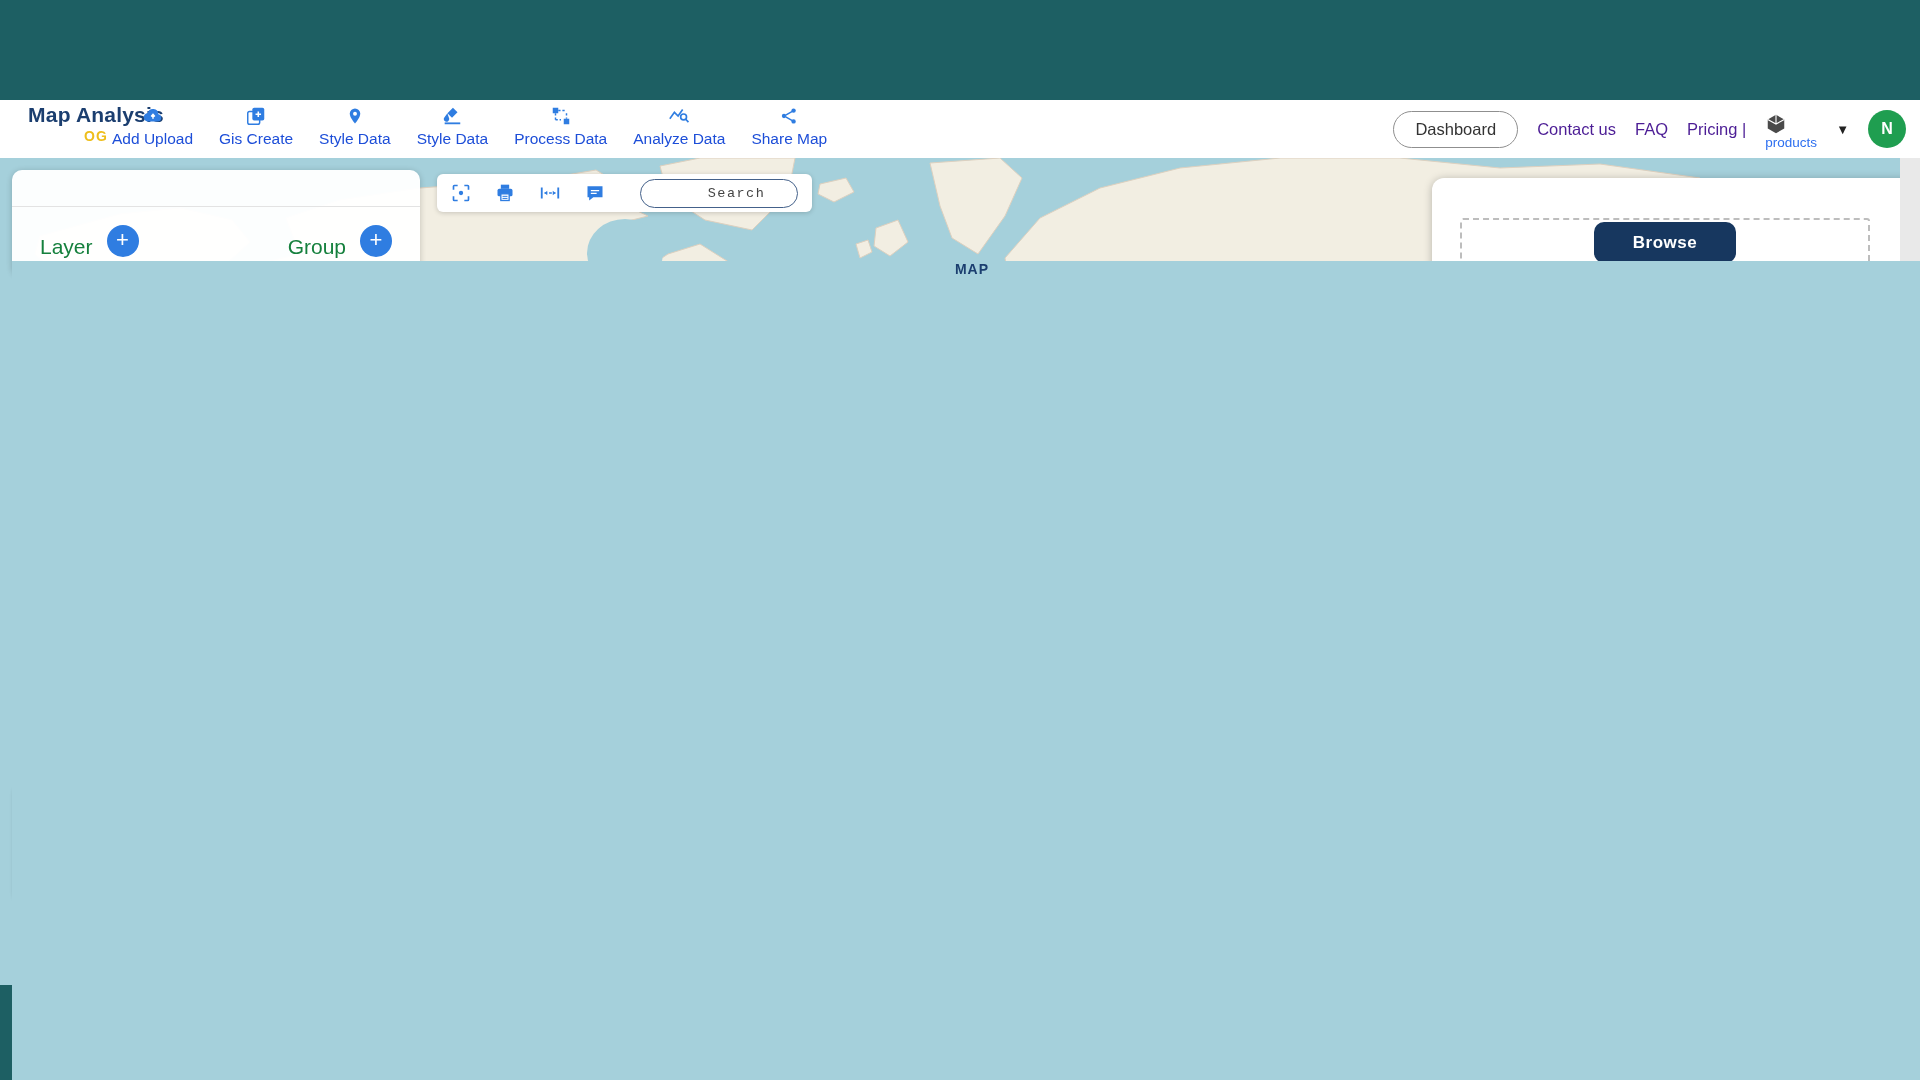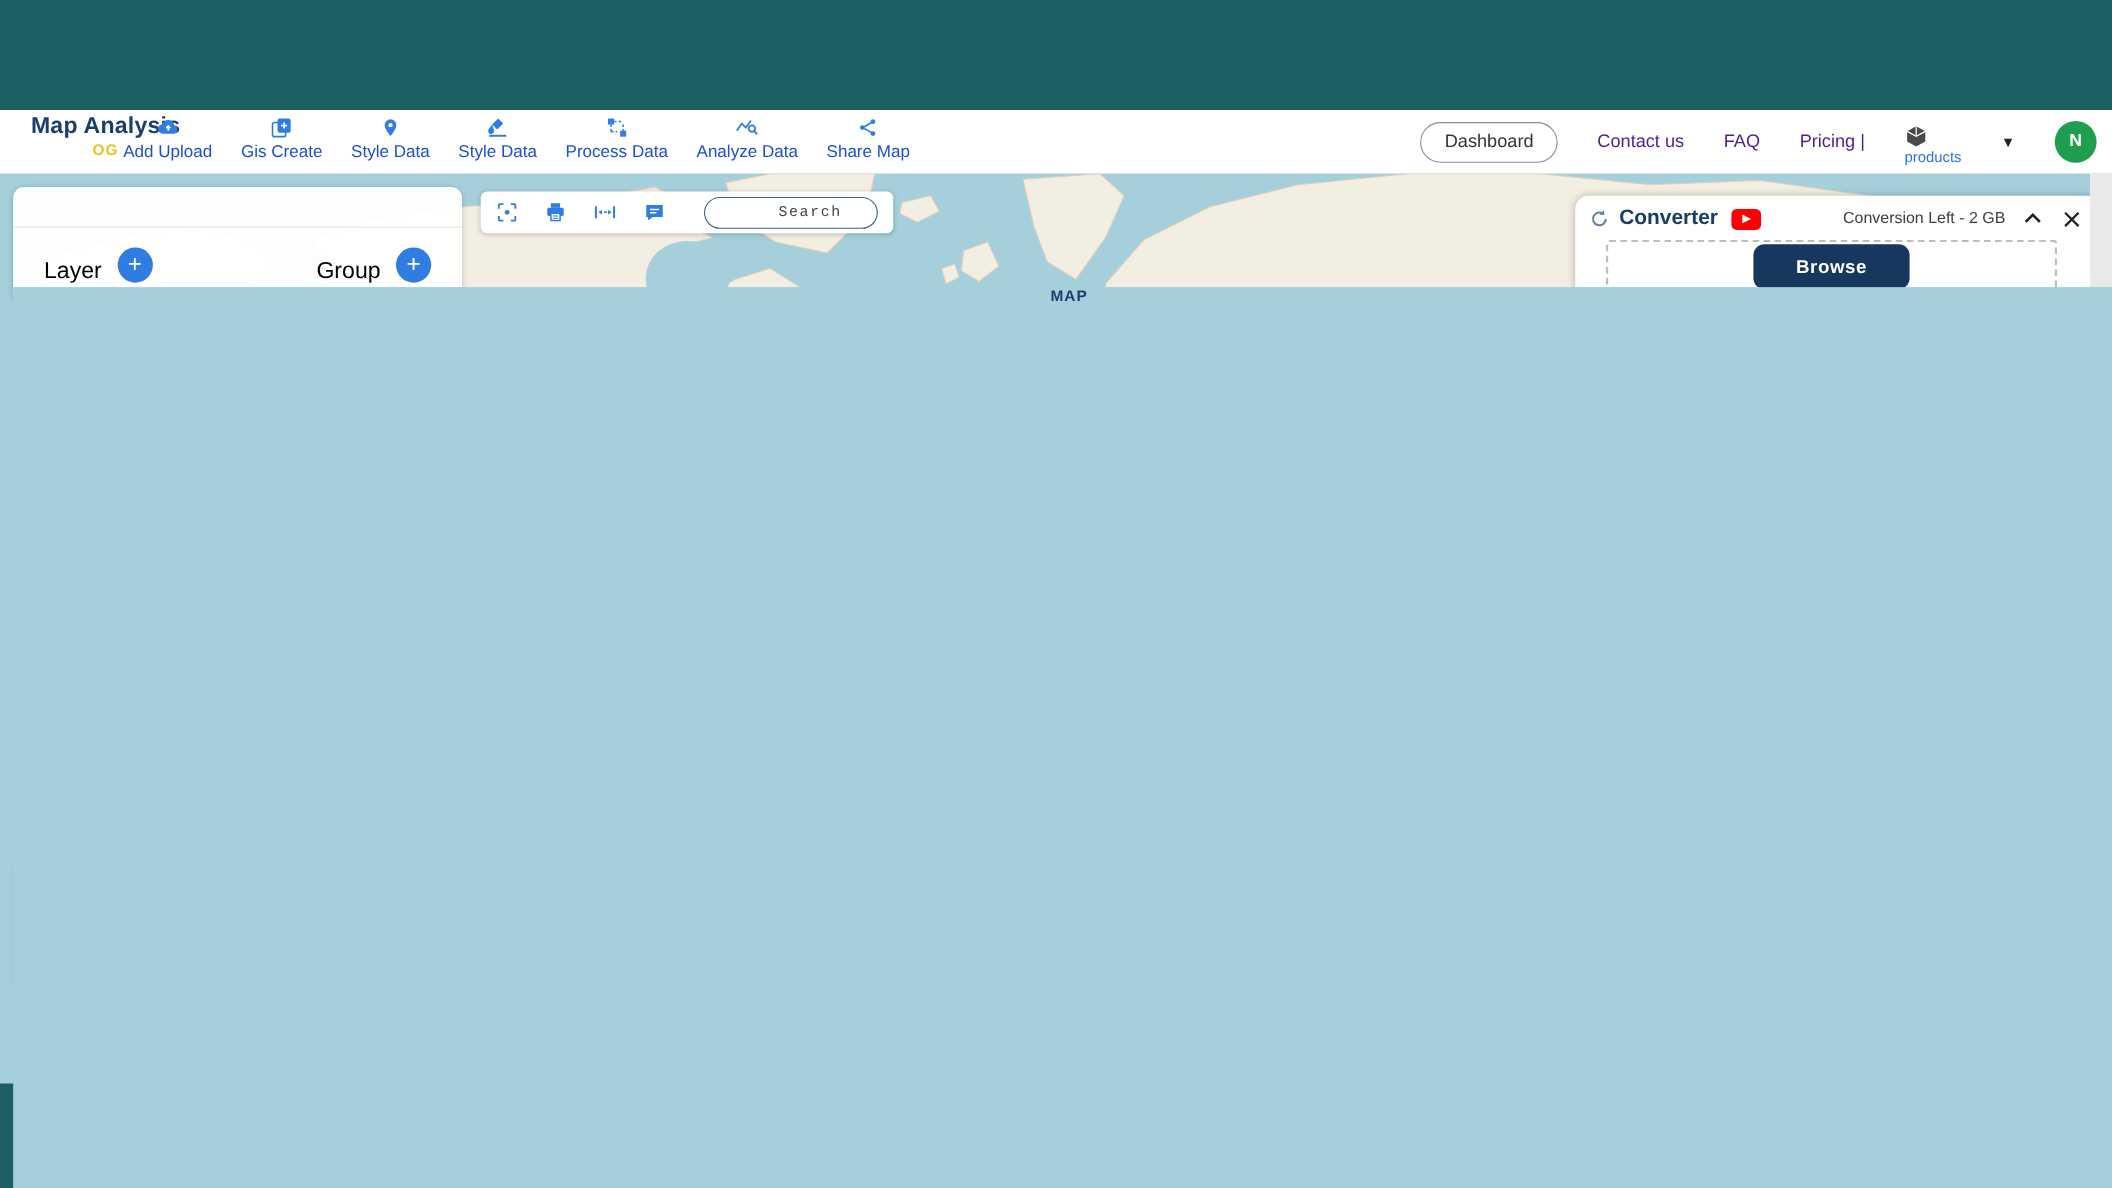--- a/index.html
+++ b/index.html
@@ -9,36 +9,36 @@
   
   .header { position:absolute; left:0; top:100px; width:1920px; height:58px; background:#fff; z-index:30; }
   .logo { position:absolute; left:12px; top:3px; width:168px; text-align:center; cursor:pointer; }
   .logo-title { font-size:21px; font-weight:bold; color:#1b3e6f; letter-spacing:.2px; }
   .logo-sub { font-size:14px; font-weight:bold; letter-spacing:1px; margin-top:1px; }
   .logo-sub .map { color:#1b3e6f; } .logo-sub .og { color:#eebe1b; }
   .nav { position:absolute; left:112px; top:5px; display:flex; gap:26px; }
   .nav-item { display:flex; flex-direction:column; align-items:center; gap:3px; cursor:pointer; }
   .nav-item svg { height:22px; }
   .nav-label { font-size:15.5px; color:#1d4ed8; white-space:nowrap; }
-  .hdr-right { position:absolute; right:14px; top:0; height:58px; display:flex; align-items:center; gap:36px; }
+  .hdr-right { position:absolute; right:14px; top:0; height:58px; display:flex; align-items:center; gap:19px; }
   .pill-btn { border:1px solid #8f8f8f; border-radius:22px; padding:8px 21px; font-size:16.5px; color:#333; cursor:pointer; background:#fff; }
   .hdr-link { font-size:16.5px; color:#4c1d95; cursor:pointer; white-space:nowrap; }
   .products { display:flex; flex-direction:column; align-items:flex-start; cursor:pointer; margin-top:4px; }
   .products-label { font-size:13.5px; color:#2d6ff0; }
   .caret { font-size:13px; color:#222; cursor:pointer; }
   .avatar { width:38px; height:38px; border-radius:50%; background:#1f9e50; color:#fff; font-size:16px; font-weight:bold; display:flex; align-items:center; justify-content:center; cursor:pointer; }
 
   
   .map { position:absolute; left:0; top:158px; width:1920px; height:827px; background:#a5d0db; z-index:1; overflow:hidden; }
 
   
   .layers-panel { position:absolute; left:12px; top:170px; width:408px; height:106px; background:rgba(255,255,255,.97); border-radius:10px; box-shadow:0 1px 6px rgba(0,0,0,.2); z-index:10; }
   .layers-head { height:37px; border-bottom:1px solid #e3e3e3; }
   .layers-row { height:68px; display:flex; align-items:center; padding:0 28px; }
-  .layers-row .lbl { font-size:21px; color:#000000;margin-top:11px; }
+  .layers-row .lbl { font-size:21px; color:#15803d;margin-top:11px; }
   .plus-circle { width:32px; height:32px; border-radius:50%; background:#2f7de1; color:#fff; font-size:22px; display:flex; align-items:center; justify-content:center; margin-left:14px; cursor:pointer; padding-bottom:2px; }
   .spacer { flex:1; }
 
   
   .toolbar { position:absolute; left:437px; top:174px; width:375px; height:38px; background:#fff; border-radius:6px; box-shadow:0 1px 5px rgba(0,0,0,.18); display:flex; align-items:center; padding:0 14px; gap:24px; z-index:10; }
   .tb-icon { height:20px; cursor:pointer; display:flex; align-items:center; }
   .search-pill { margin-left:auto; width:158px; height:29px; border:1.5px solid #44618a; border-radius:16px; display:flex; align-items:center; padding:0 10px; }
   .search-input { border:none; outline:none; flex:1; text-align:center; font-size:13.5px; letter-spacing:1.5px; color:#0f766e; background:transparent; font-family:Liberation Mono, monospace; }
   .search-input::placeholder { color:#444; }
 
@@ -273,39 +273,20 @@
   <div class="search-pill">
     <input class="search-input" placeholder="Search" style="">
     <svg width="17" viewBox="0 0 24 24">
         <circle cx="10.5" cy="10.5" r="6.5" stroke="#222" stroke-width="2.2" fill="none"></circle>
         <path d="M15.5 15.5l5 5" stroke="#222" stroke-width="2.2"></path>
       </svg>
   </div>
 </div>
 
 <div class="converter">
-  <div class="conv-head">
-    <svg width="20" viewBox="0 0 24 24">
-        <path d="M19 12a7 7 0 1 1-2-4.9" stroke="#5b7fa6" stroke-width="2.2" fill="none"></path>
-        <path d="M17 2.5v5h-5z" fill="#5b7fa6"></path>
-      </svg>
-    <span class="conv-title">Converter</span>
-    <span class="yt"></span>
-    <span class="conv-left">Conversion Left - 2 GB</span>
-    <span class="hico">
-      <svg width="22" viewBox="0 0 24 24">
-          <path d="M5 15l7-7 7 7" stroke="#222" stroke-width="2.6" fill="none"></path>
-        </svg>
-    </span>
-    <span class="hico" style="margin-right:14px">
-      <svg width="21" viewBox="0 0 24 24">
-          <path d="M5 5l14 14 M19 5L5 19" stroke="#222" stroke-width="2.4"></path>
-        </svg>
-    </span>
-  </div>
 
   <div class="dashed-box">
     <button class="browse-btn">Browse</button>
     <div class="file-chip">
       <svg width="23" viewBox="0 0 24 28">
           <path d="M4 1h12l5 5v21H4z" fill="#2ba8b0"></path>
           <path d="M16 1l5 5h-5z" fill="#7fd0d5"></path>
         </svg>
       <span class="fname">swaziland_administ...</span>
     </div>

